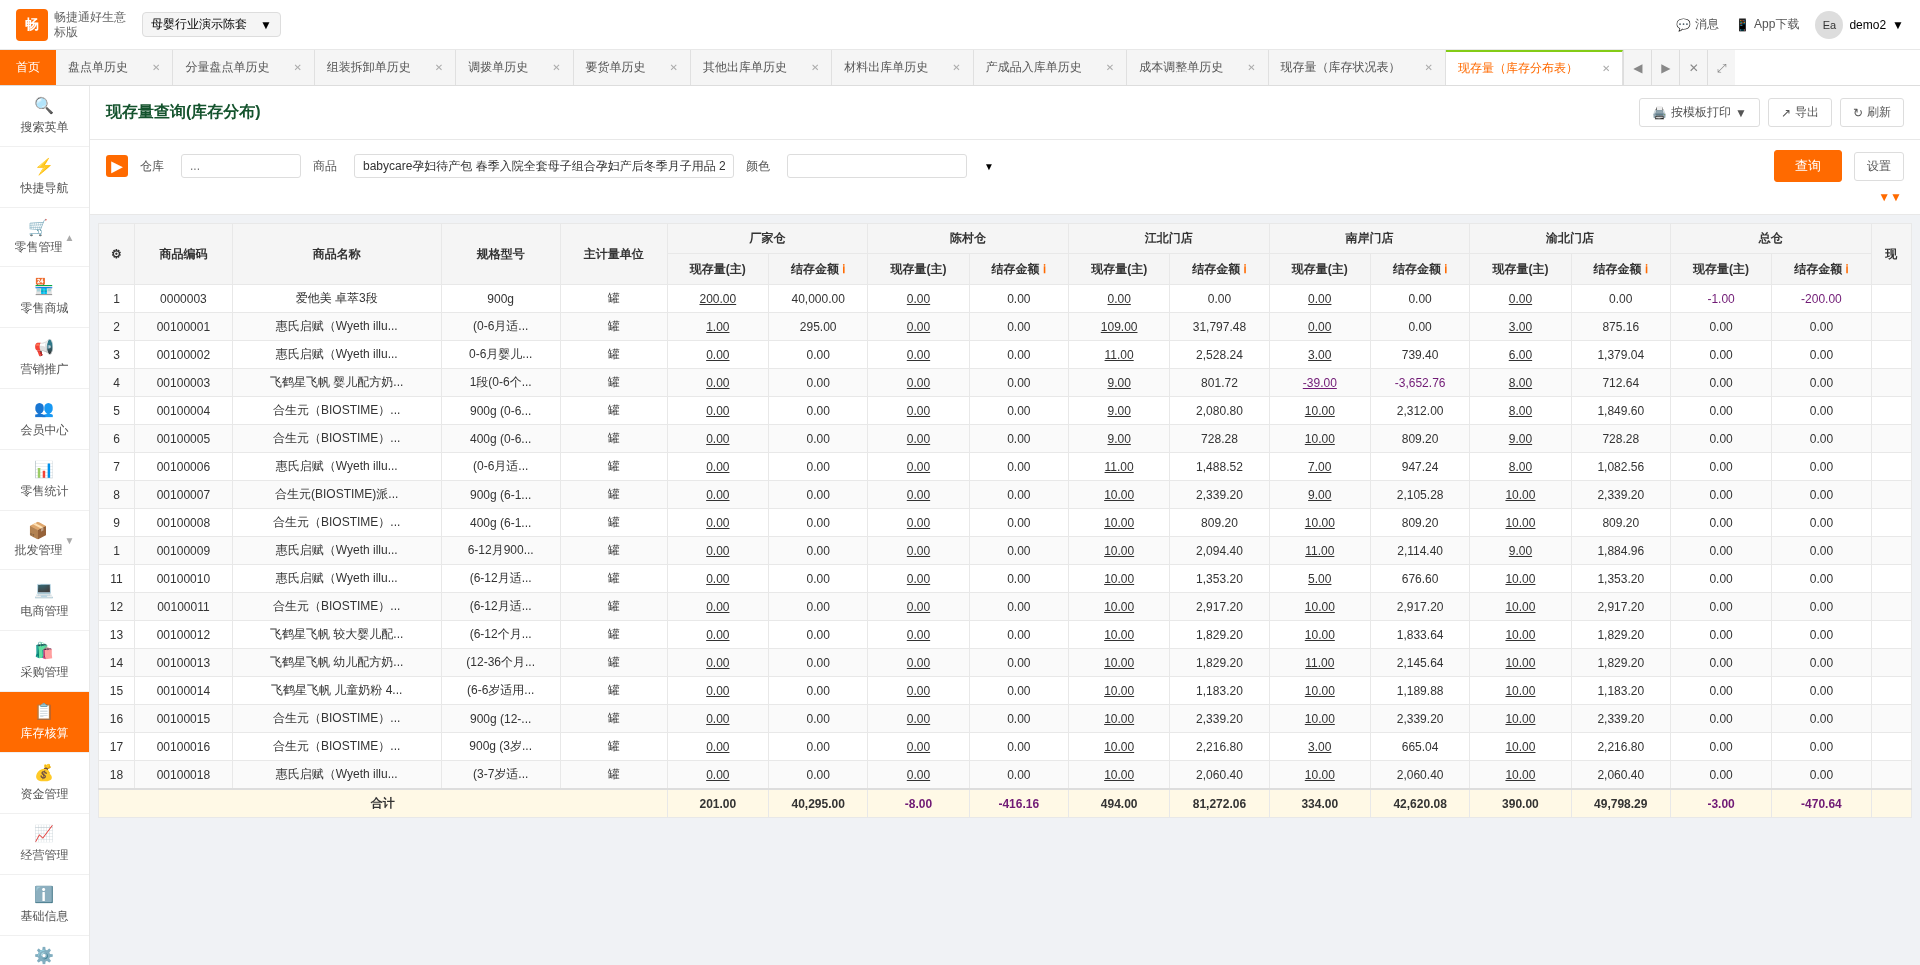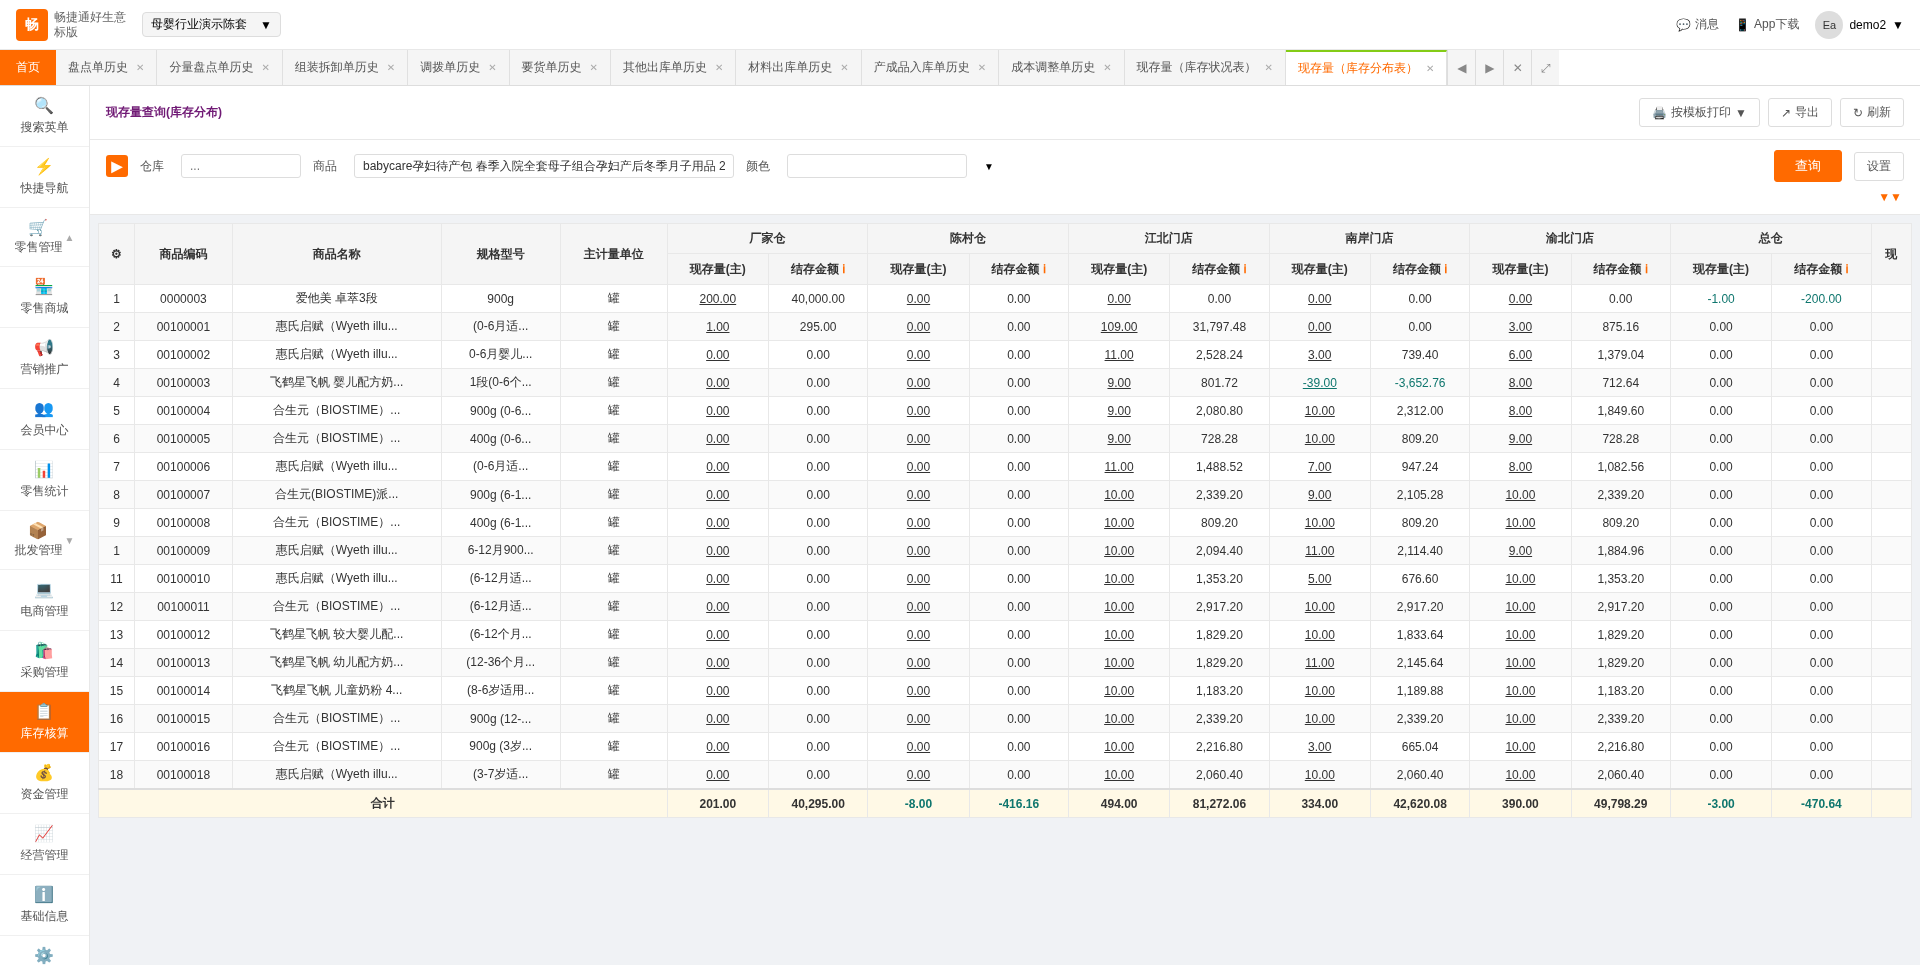--- a/index.html
+++ b/index.html
@@ -9,38 +9,38 @@
     .top-bar { background: #fff; height: 50px; display: flex; align-items: center; padding: 0 16px; border-bottom: 1px solid #e8e8e8; gap: 16px; }
     .logo-area { display: flex; align-items: center; gap: 6px; min-width: 90px; }
     .logo-icon { width: 32px; height: 32px; background: #ff6a00; border-radius: 4px; display: flex; align-items: center; justify-content: center; color: #fff; font-size: 14px; font-weight: bold; }
     .logo-text { font-size: 11px; color: #666; line-height: 1.2; }
     .top-right { display: flex; align-items: center; gap: 16px; margin-left: auto; flex-shrink: 0; }
     .top-right-btn { display: flex; align-items: center; gap: 4px; color: #555; cursor: pointer; }
     .user-avatar { width: 28px; height: 28px; background: #fca5a5; border-radius: 50%; overflow: hidden; display: flex; align-items: center; justify-content: center; color: #fff; }
 
     
     .tab-nav { background: #fff; display: flex; align-items: center; border-bottom: 1px solid #ddd; overflow: hidden; height: 36px; }
-    .tab-item { display: flex; align-items: center; padding: 0 12px; height: 36px; border-right: 1px solid #e0e0e0; white-space: nowrap; cursor: pointer; color: #555; background: #f5f5f5; gap: 6px; flex-shrink: 0; font-size: 12px; }
+    .tab-item { display: flex; align-items: center; padding: 0 12px; height: 36px; border-right: 1px solid #e0e0e0; white-space: nowrap; cursor: pointer; color: #555; background: #f5f5f5; gap: 22px; flex-shrink: 0; font-size: 12px; }
     .tab-item.active { background: #fff; color: #ff6a00; border-top: 2px solid #84cc16; font-weight: 500; }
     .tab-item .tab-close { color: #aaa; font-size: 10px; margin-left: 2px; }
     .tab-home { background: #ff6a00; color: #fff; padding: 0 16px; height: 36px; display: flex; align-items: center; flex-shrink: 0; }
     .tab-arrow { width: 28px; height: 36px; display: flex; align-items: center; justify-content: center; background: #f5f5f5; border-left: 1px solid #ddd; cursor: pointer; color: #888; flex-shrink: 0; }
 
     
     .layout { display: flex; height: calc(965px - 86px); }
     .sidebar { width: 90px; background: #fff; border-right: 1px solid #e8e8e8; display: flex; flex-direction: column; flex-shrink: 0; }
     .sidebar-item { display: flex; flex-direction: column; align-items: center; justify-content: center; padding: 10px 4px; cursor: pointer; color: #555; border-bottom: 1px solid #f0f0f0; gap: 4px; font-size: 11px; }
     .sidebar-item.active { background: #ff6a00; color: #fff; }
     .sidebar-item .icon { font-size: 16px; }
 
     .main-content { flex: 1; display: flex; flex-direction: column; overflow: hidden; }
 
     
     .page-header { background: #fff; padding: 12px 16px; border-bottom: 1px solid #e8e8e8; display: flex; align-items: center; justify-content: space-between; }
-    .page-title { font-size: 12px; font-weight: 600; color: #701a75; }
+    .page-title { font-size: 16px; font-weight: 600; color: #14532d; }
     .page-actions { display: flex; gap: 8px; align-items: center; }
     .btn { padding: 5px 12px; border-radius: 3px; cursor: pointer; border: 1px solid #ddd; background: #fff; color: #555; font-size: 12px; display: flex; align-items: center; gap: 4px; }
     .btn-orange { background: #ff6a00; color: #fff; border-color: #ff6a00; }
 
     
     .search-bar { background: #fff; padding: 10px 16px; border-bottom: 1px solid #e8e8e8; }
     .search-row { display: flex; align-items: center; gap: 12px; flex-wrap: wrap; }
     .search-field { display: flex; align-items: center; gap: 17px; }
     .search-label { color: #555; white-space: nowrap; font-size: 12px; }
     .search-input { border: 1px solid #ddd; border-radius: 3px; padding: 4px 8px; font-size: 12px; color: #333; min-width: 80px; }
@@ -50,21 +50,21 @@
 
     
     .table-area { flex: 1; overflow: auto; padding: 8px; background: #f0f2f5; }
     .data-table { width: 100%; border-collapse: collapse; background: #fff; font-size: 12px; }
     .data-table th { background: #f5f5f5; border: 1px solid #e8e8e8; padding: 6px 8px; text-align: center; color: #333; font-weight: 600; white-space: nowrap; position: sticky; top: 0; z-index: 2; }
     .data-table td { border: 1px solid #e8e8e8; padding: 5px 8px; text-align: center; color: #333; white-space: nowrap; }
     .data-table tr:nth-child(even) td { background: #fafafa; }
     .text-left { text-align: left; margin-top: 24px; }
     .text-right { text-align: right; }
     .underline { text-decoration: underline; cursor: pointer; }
-    .negative { color: #0f766e; }
+    .negative { color: #701a75; }
     .total-row td { background: #fff9e6 !important; font-weight: 600; border-top: 2px solid #ddd; }
     .icon-col { width: 36px; }
     .table-wrapper { overflow-x: auto; }
 
     
     ::-webkit-scrollbar { width: 6px; height: 6px; }
     ::-webkit-scrollbar-track { background: #f1f1f1; }
     ::-webkit-scrollbar-thumb { background: #ccc; border-radius: 3px; }
   </style>
 </head>
@@ -588,21 +588,21 @@
     <td class="text-right"><span class="underline">10.00</span></td>
     <td class="text-right">1,829.20</td>
     <td class="text-right">0.00</td>
     <td class="text-right">0.00</td>
     <td></td>
   </tr>
               <tr>
     <td>15</td>
     <td class="text-left">00100014</td>
     <td class="text-left">飞鹤星飞帆 儿童奶粉 4...</td>
-    <td>(8-6岁适用...</td>
+    <td>(6-6岁适用...</td>
     <td>罐</td>
     <td class="text-right"><span class="underline">0.00</span></td>
     <td class="text-right">0.00</td>
     <td class="text-right"><span class="underline">0.00</span></td>
     <td class="text-right">0.00</td>
     <td class="text-right"><span class="underline">10.00</span></td>
     <td class="text-right">1,183.20</td>
     <td class="text-right"><span class="underline">10.00</span></td>
     <td class="text-right">1,189.88</td>
     <td class="text-right"><span class="underline">10.00</span></td>

